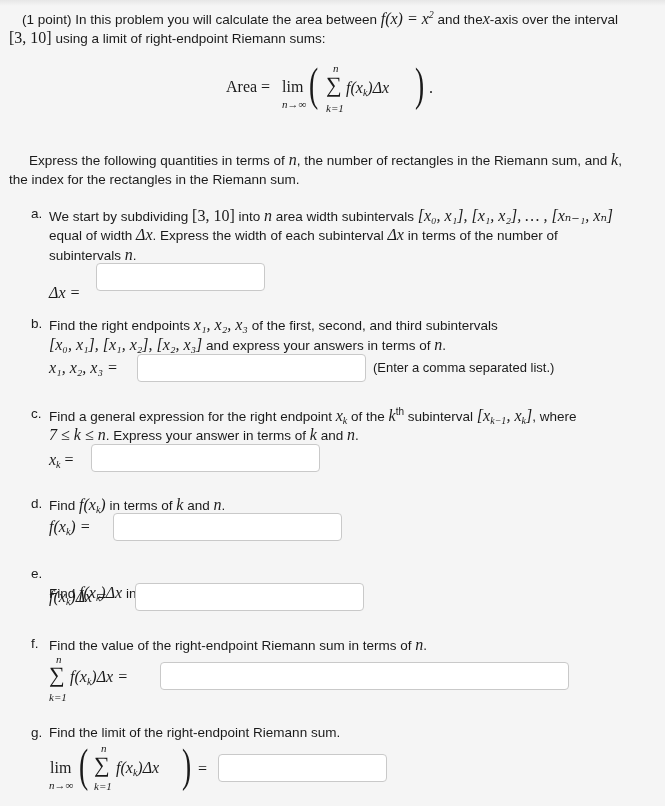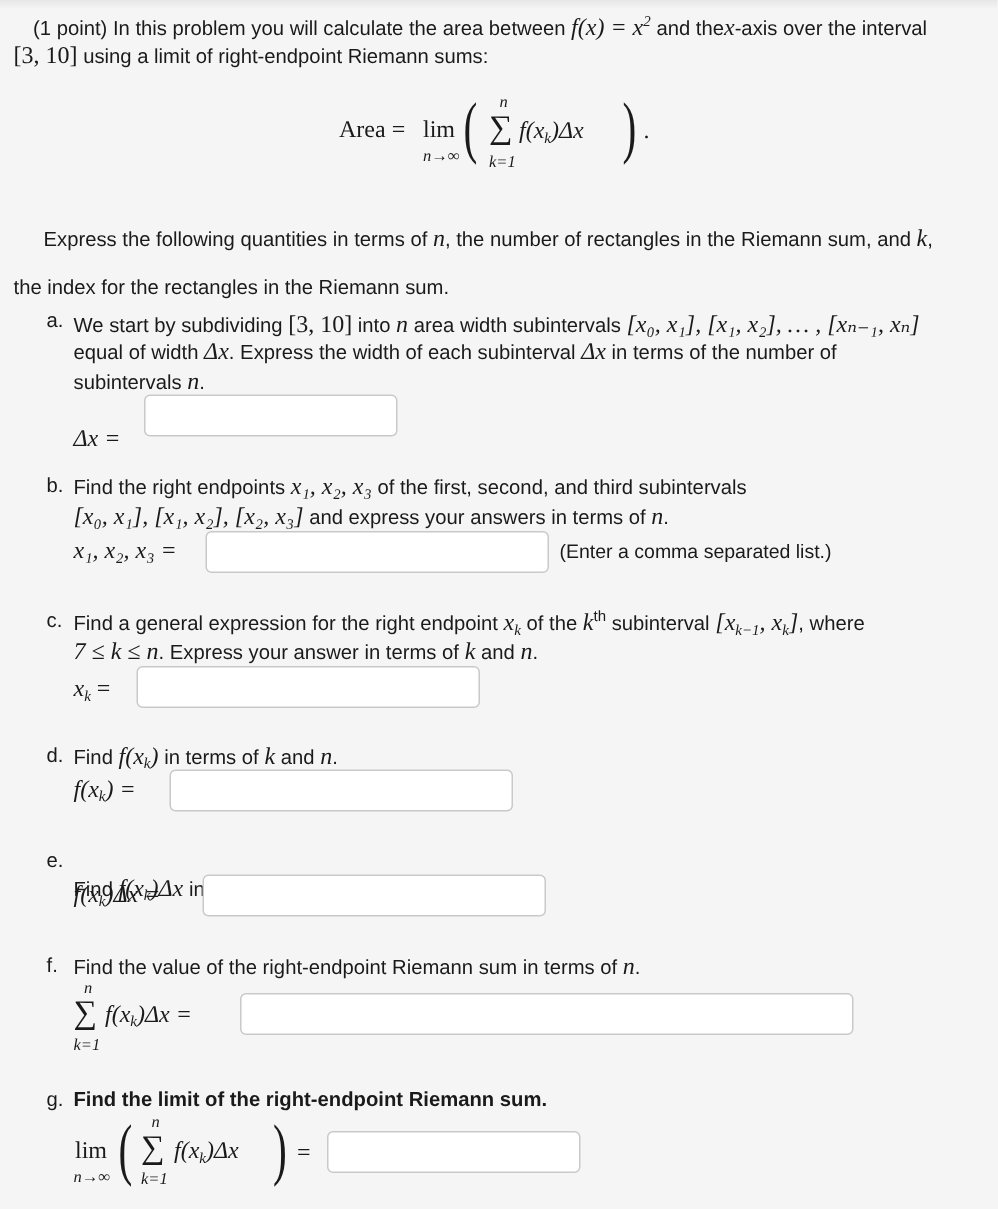--- a/index.html
+++ b/index.html
@@ -49,21 +49,21 @@
   <span class="sigma abs" style="left:100px; top:10px;">∑</span>
   <span class="m abs small" style="left:100px; top:40px;">k=1</span>
   <span class="m abs" style="left:120px; top:17px;"><span>f(x</span><span class="sub">k</span><span>)Δx</span></span>
   <span class="bigparen abs" style="left:186px; top:0px;">)</span>
   <span class="mr abs" style="left:203px; top:17px;">.</span>
 </div>
 
 <div class="abs" style="left:9px; top:151px;margin-left:20px;">
   <span>Express the following quantities in terms of</span> <span class="m">n</span><span>, the number of rectangles in the Riemann sum, and</span> <span class="m">k</span><span>,</span>
 </div>
-<div class="abs" style="left:9px; top:172px;margin-top:12px;">
+<div class="abs" style="left:9px; top:172px;">
   <span>the index for the rectangles in the Riemann sum.</span>
 </div>
 
 <div class="abs" style="left:31px; top:206px;">a.</div>
 <div class="abs" style="left:49px; top:206px;">
   <span>We start by subdividing</span> <span class="mr">[3, 10]</span> <span>into</span> <span class="m">n</span> <span>area width subintervals</span> <span class="m">[x₀, x₁], [x₁, x₂], … , [xₙ₋₁, xₙ]</span>
 </div>
 <div class="abs" style="left:49px; top:226px;">
   <span>equal of width</span> <span class="m">Δx</span><span>. Express the width of each subinterval</span> <span class="m">Δx</span> <span>in terms of the number of</span>
 </div>
@@ -120,21 +120,21 @@
 </div>
 <span class="m abs small" style="left:56px; top:653px;">n</span>
 <span class="sigma abs" style="left:49px; top:662px;">∑</span>
 <span class="m abs small" style="left:49px; top:691px;">k=1</span>
 <div class="abs m" style="left:70px; top:668px;">
   <span>f(x</span><span class="sub">k</span><span>)Δx =</span>
 </div>
 <input class="input" style="left: 160px; top: 662px; width: 409px;" value="">
 
 <div class="abs" style="left:31px; top:725px;">g.</div>
-<div class="abs" style="left:49px; top:725px;font-weight:bold;">
+<div class="abs" style="left:49px; top:725px;">
   <span>Find the limit of the right-endpoint Riemann sum.</span>
 </div>
 <span class="mr abs" style="left:50px; top:759px;">lim</span>
 <span class="m abs small" style="left:49px; top:779px;">n→∞</span>
 <span class="bigparen abs" style="left:76px; top:743px;">(</span>
 <span class="m abs small" style="left:101px; top:742px;">n</span>
 <span class="sigma abs" style="left:94px; top:752px;">∑</span>
 <span class="m abs small" style="left:94px; top:780px;">k=1</span>
 <div class="abs m" style="left:116px; top:759px;">
   <span>f(x</span><span class="sub">k</span><span>)Δx</span>

